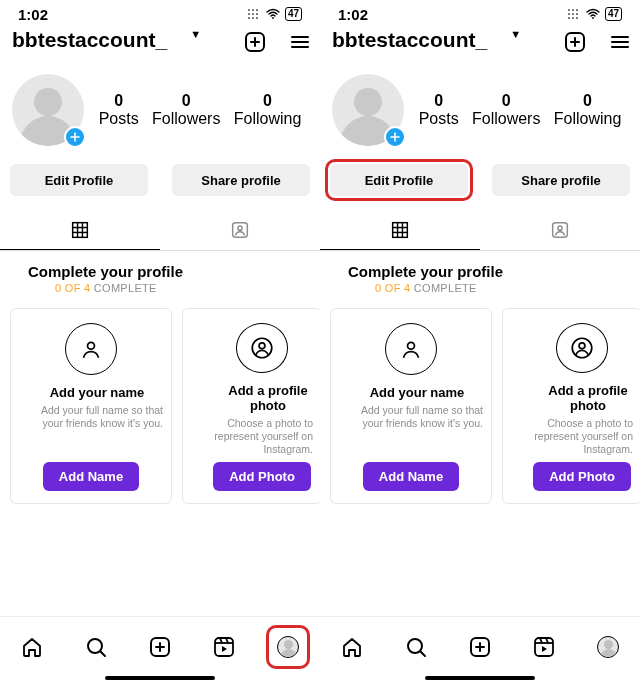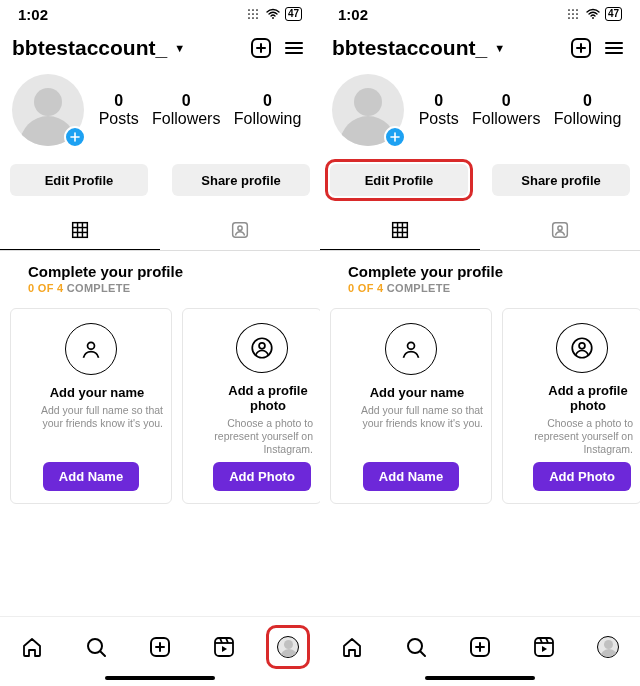--- a/index.html
+++ b/index.html
@@ -6,21 +6,21 @@
   html, body { width: 640px; height: 686px; font-family: -apple-system, Helvetica, Arial, sans-serif; background: #fff; color: #000; }
   .canvas { width: 640px; height: 686px; display: flex; position: relative; overflow: hidden; }
   .phone { width: 320px; height: 686px; position: relative; display: flex; flex-direction: column; overflow: hidden; background: #fff; }
 
   
   .statusbar { height: 28px; display: flex; align-items: center; justify-content: space-between; padding: 8px 18px; font-size: 15px; font-weight: 600; }
   .status-right { display: flex; align-items: center; gap: 4px; justify-content: space-between; }
   .batt { border: 1px solid #000; border-radius: 3px; padding: 0 2px; font-size: 10px; line-height: 12px; font-weight: 700; }
 
   
-  .hdr { height: 40px; display: flex; align-items: center; padding: 0 12px; gap: 5px; }
+  .hdr { height: 40px; display: flex; align-items: flex-start; padding: 0 12px; gap: 21px; }
   .uname { font-size: 21px; font-weight: 700; flex: 0 0 auto; }
   .chev { font-size: 11px; margin-left: 2px; }
   .hdr-spacer { flex: 1 1 auto; }
   .iconbtn { width: 28px; height: 28px; display: flex; align-items: center; justify-content: center; }
 
   
   .profrow { display: flex; align-items: center; padding: 6px 12px 6px 12px; gap: 8px; }
   .avatar-wrap { width: 72px; height: 72px; position: relative; }
   .avatar { width: 72px; height: 72px; border-radius: 50%; background: #e6e6e6; position: relative; overflow: hidden; }
   .avatar::before { content: ""; position: absolute; width: 28px; height: 28px; background: #c9c9c9; border-radius: 50%; top: 14px; left: 22px; }
@@ -38,21 +38,21 @@
   .highlight-ring { position: absolute; inset: -5px; border: 3px solid #d92a2a; border-radius: 10px; pointer-events: none; }
 
   
   .tabs { display: flex; border-bottom: 1px solid #ddd; margin-top: 6px; }
   .tab { flex: 1; height: 40px; display: flex; align-items: center; justify-content: center; }
   .tab.active { border-bottom: 1px solid #000; }
 
   
   .cp { padding: 12px 12px 4px 28px; }
   .cp-title { font-size: 15px; font-weight: 700; }
-  .cp-sub { font-size: 11px; font-weight: 700; color: #8e8e8e; letter-spacing: 0.3px; margin-top: 2px; }
+  .cp-sub { font-size: 11px; font-weight: 400; color: #8e8e8e; letter-spacing: 0.3px; margin-top: 2px; margin-left: 27px; }
   .cp-sub .orange { color: #f5a623; }
 
   .cards { display: flex; gap: 10px; padding: 10px 10px; overflow: hidden; }
   .card { flex: 0 0 162px; border: 1px solid #e6e6e6; border-radius: 6px; height: 196px; display: flex; flex-direction: column; align-items: center; padding: 14px 8px 12px 8px; }
   .cardicon { width: 52px; height: 52px; border: 1.5px solid #000; border-radius: 50%; display: flex; align-items: center; justify-content: center; }
   .card-t { font-size: 13px; font-weight: 700; margin-top: 10px; text-align: center; margin-left: 12px; }
   .card-d { font-size: 10.5px; color: #8e8e8e; text-align: right; margin-top: 4px; line-height: 1.25; flex: 1; }
   .card-btn { background: #6d28d9; color: #fff; font-size: 13px; font-weight: 600; padding: 7px 16px; border-radius: 6px; margin-top: 6px; }
   .card.clip { flex: 0 0 140px; padding-left: 28px; }
 

